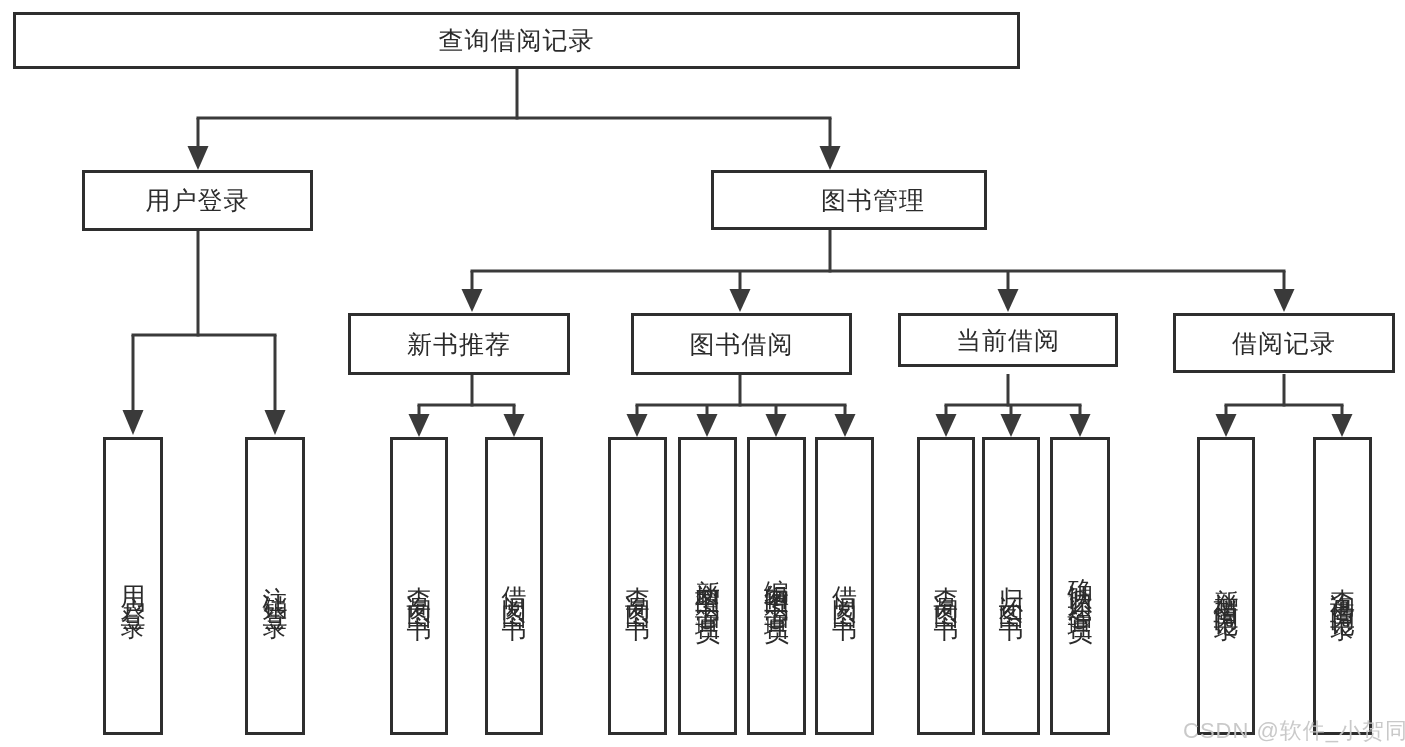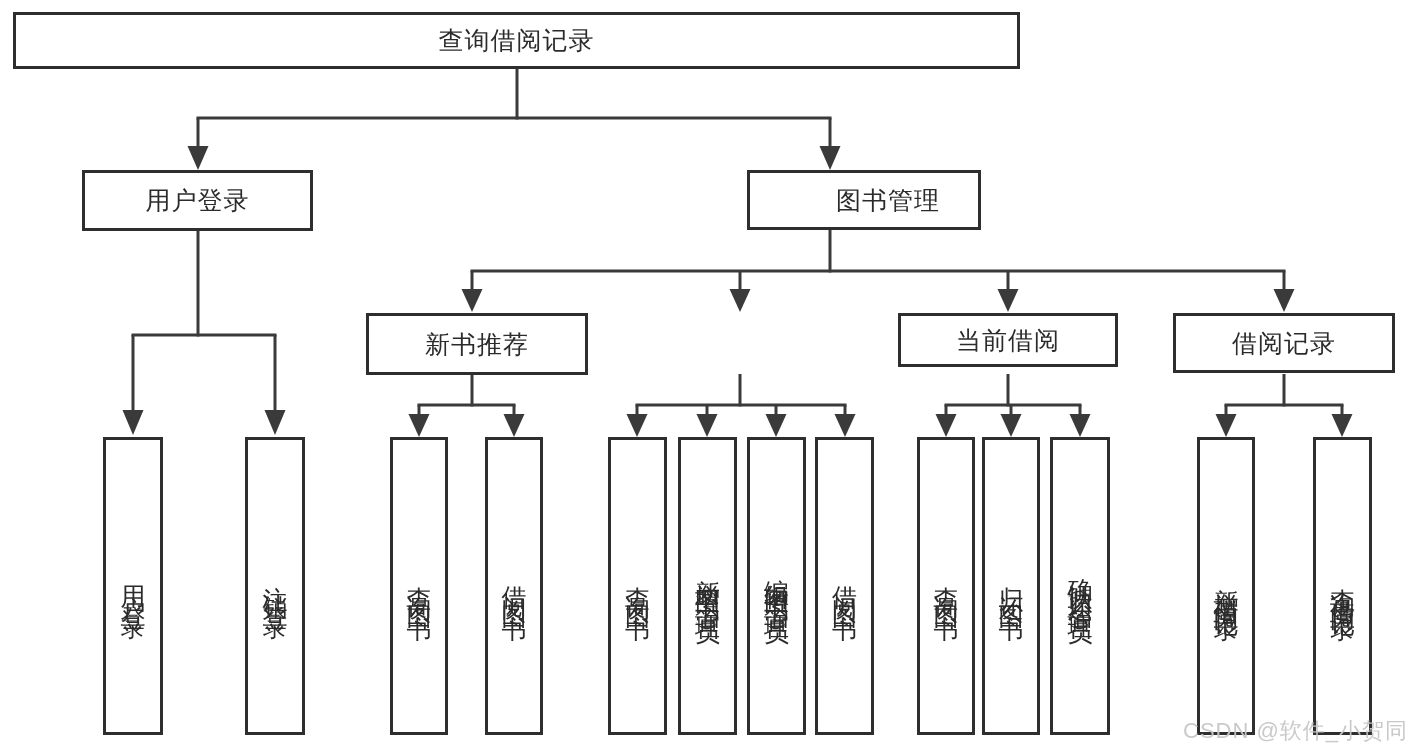--- a/index.html
+++ b/index.html
@@ -107,26 +107,29 @@
     </g>
   </svg>
 
   <div class="node h-node" style="left:13px;top:12px;width:1007px;height:57px;">
     <span>查询借阅记录</span>
   </div>
 
   <div class="node h-node" style="left:82px;top:170px;width:231px;height:61px;">
     <span>用户登录</span>
   </div>
-  <div class="node h-node" style="left:747px;top:170px;width:234px;height:60px;padding-left:48px;">
+  <div class="node h-node" style="left:711px;top:170px;width:276px;height:60px;padding-left:48px;">
     <span>图书管理</span>
   </div>
 
-  <div class="node h-node" style="left:366px;top:313px;width:222px;height:62px;">
+  <div class="node h-node" style="left:348px;top:313px;width:222px;height:62px;">
     <span>新书推荐</span>
+  </div>
+  <div class="node h-node" style="left:631px;top:313px;width:221px;height:62px;">
+    <span>图书借阅</span>
   </div>
   <div class="node h-node" style="left:898px;top:313px;width:220px;height:54px;">
     <span>当前借阅</span>
   </div>
   <div class="node h-node" style="left:1173px;top:313px;width:222px;height:60px;">
     <span>借阅记录</span>
   </div>
 
   <div class="node v-node" style="left:103px;top:437px;width:60px;height:298px;">
     <span class="v-label">用户登录</span>

